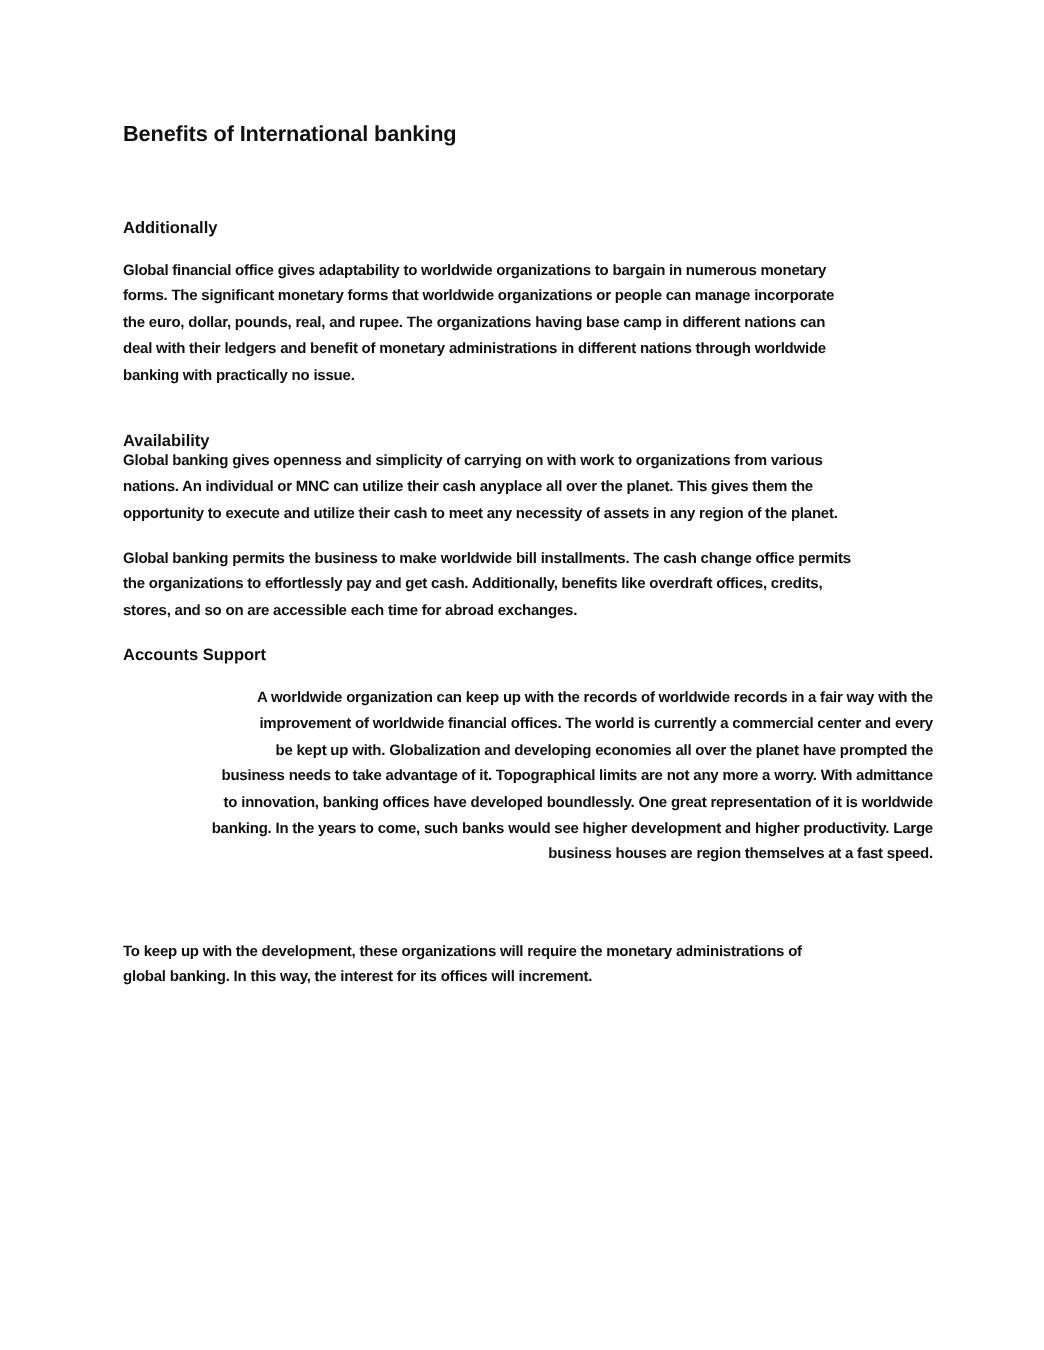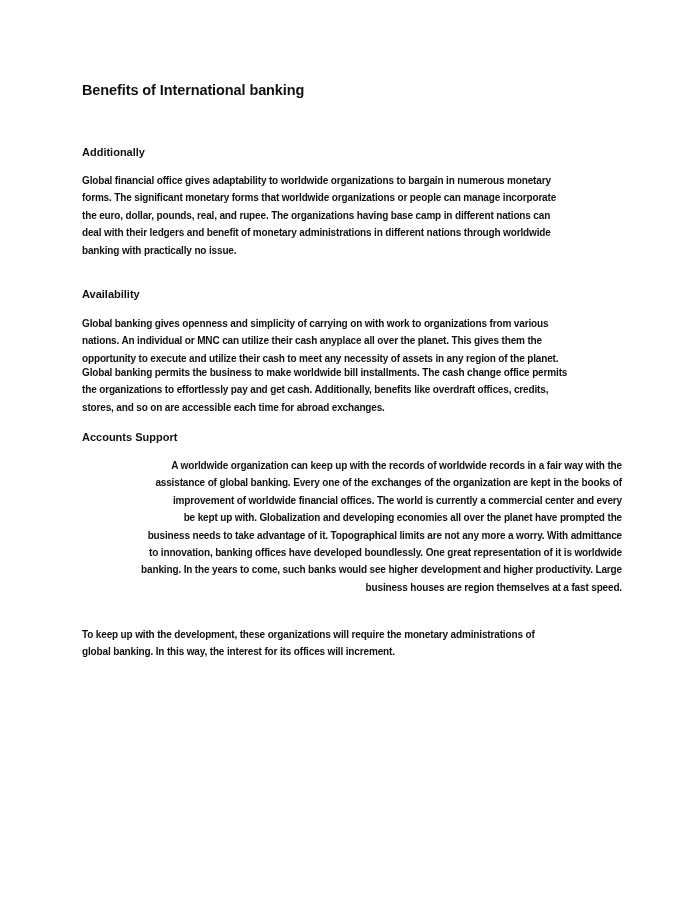--- a/index.html
+++ b/index.html
@@ -64,35 +64,34 @@
   <h2 class="section-heading" style="top:146px;">Additionally</h2>
   <div class="para" style="top:172px;">
     <span class="line">Global financial office gives adaptability to worldwide organizations to bargain in numerous monetary</span>
     <span class="line">forms. The significant monetary forms that worldwide organizations or people can manage incorporate</span>
     <span class="line">the euro, dollar, pounds, real, and rupee. The organizations having base camp in different nations can</span>
     <span class="line">deal with their ledgers and benefit of monetary administrations in different nations through worldwide</span>
     <span class="line">banking with practically no issue.</span>
   </div>
 
   <h2 class="section-heading" style="top:288px;">Availability</h2>
-  <div class="para" style="top:299px;margin-top:16px;">
+  <div class="para" style="top:299px;">
     <span class="line">Global banking gives openness and simplicity of carrying on with work to organizations from various</span>
     <span class="line">nations. An individual or MNC can utilize their cash anyplace all over the planet. This gives them the</span>
     <span class="line">opportunity to execute and utilize their cash to meet any necessity of assets in any region of the planet.</span>
   </div>
   <div class="para" style="top:364px;">
     <span class="line">Global banking permits the business to make worldwide bill installments. The cash change office permits</span>
     <span class="line">the organizations to effortlessly pay and get cash. Additionally, benefits like overdraft offices, credits,</span>
     <span class="line">stores, and so on are accessible each time for abroad exchanges.</span>
   </div>
 
   <h2 class="section-heading" style="top:431px;">Accounts Support</h2>
   <div class="para" style="top:457px;text-align:right;">
     <span class="line">A worldwide organization can keep up with the records of worldwide records in a fair way with the</span>
-    <span class="line">assistance of global banking. Every one of the exchanges of the organization are kept in the books of</span>
     <span class="line">improvement of worldwide financial offices. The world is currently a commercial center and every</span>
     <span class="line">be kept up with. Globalization and developing economies all over the planet have prompted the</span>
     <span class="line">business needs to take advantage of it. Topographical limits are not any more a worry. With admittance</span>
     <span class="line">to innovation, banking offices have developed boundlessly. One great representation of it is worldwide</span>
     <span class="line">banking. In the years to come, such banks would see higher development and higher productivity. Large</span>
     <span class="line">business houses are region themselves at a fast speed.</span>
   </div>
   <div class="para" style="top:626px;">
     <span class="line">To keep up with the development, these organizations will require the monetary administrations of</span>
     <span class="line">global banking. In this way, the interest for its offices will increment.</span>

